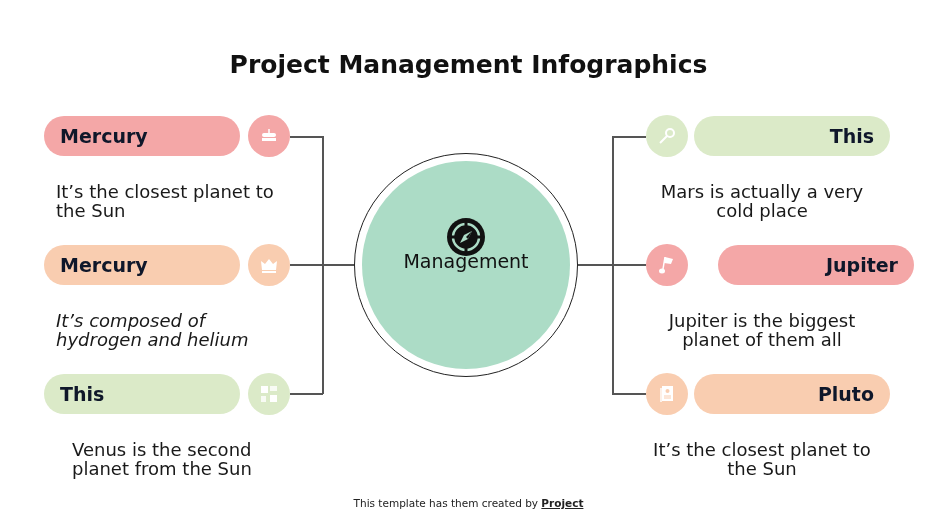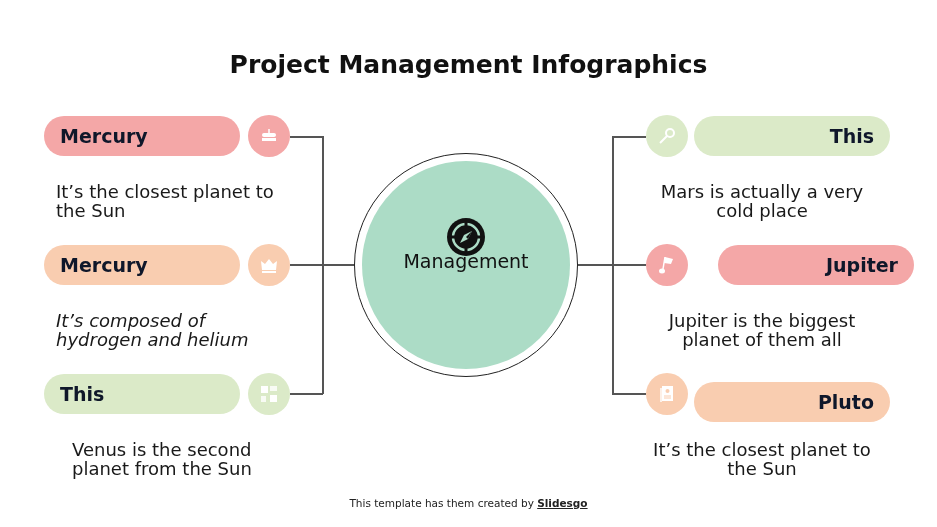--- a/index.html
+++ b/index.html
@@ -107,18 +107,18 @@
 
 <div class="ic" style="left:646px;top:373px;background:#f9cdb0;">
   <svg viewBox="0 0 24 24">
       <rect x="7" y="4" width="11" height="15" fill="#fff"></rect>
       <rect x="5" y="6" width="2" height="14" fill="#fff" opacity="0.7"></rect>
       <circle cx="12.5" cy="9" r="2" fill="#f9cdb0"></circle>
       <line x1="9" y1="14" x2="16" y2="14" stroke="#f9cdb0" stroke-width="1"></line>
       <line x1="9" y1="16" x2="16" y2="16" stroke="#f9cdb0" stroke-width="1"></line>
     </svg>
 </div>
-<div class="pill right" style="left:694px;top:382px;background:#f9cdb0;">Pluto</div>
+<div class="pill right" style="left:694px;top:374px;background:#f9cdb0;">Pluto</div>
 <div class="desc right" style="left:642px;top:440px;">It’s the closest planet to the Sun</div>
 
 <div class="footer">
-  <span>This template has them created by </span><b>Slidesgo</b>
+  <span>This template has them created by </span><b>Project</b>
 </div>
 
 </body></html>

